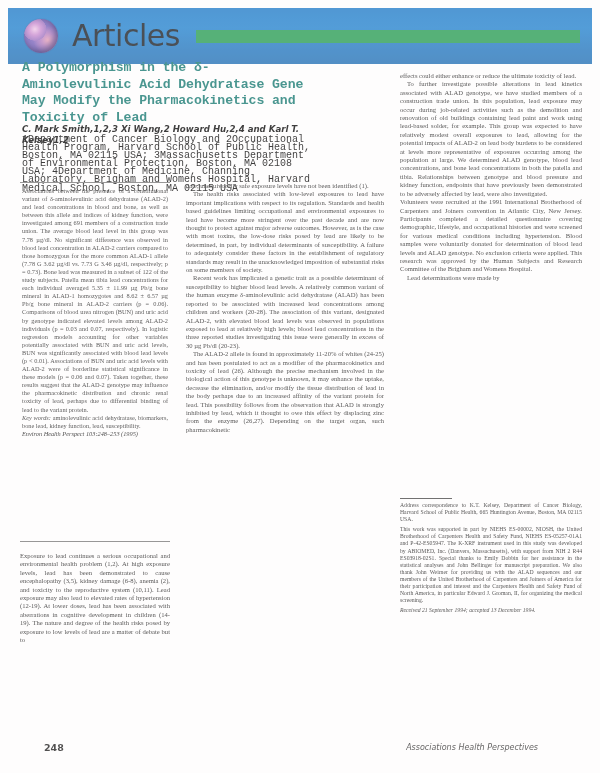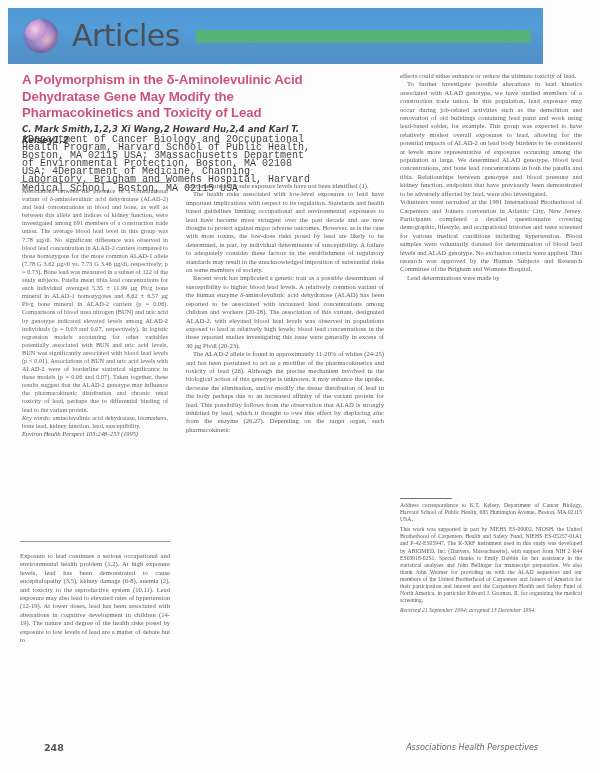--- a/index.html
+++ b/index.html
@@ -14,21 +14,21 @@
     font-family: "Liberation Serif", serif;
     color: #111;
     overflow: hidden;
   }
 
   
   .banner {
     position: absolute;
     left: 8px;
     top: 8px;
-    width: 535px;
+    width: 584px;
     height: 56px;
     background: linear-gradient(180deg, #1878c8 0%, #1b7fce 35%, #1a72bd 75%, #1a6cb4 100%);
   }
   .banner-inner {
     position: absolute;
     inset: 0;
     display: flex;
     align-items: center;
     padding-left: 16px;
   }
@@ -57,27 +57,27 @@
     height: 13px;
     background: #1f9a4e;
     margin-left: 16px;
     margin-right: 12px;
   }
 
   
   .title {
     position: absolute;
     left: 22px;
-    top: 72px;
+    top: 60px;
     width: 286px;
-    font-family: Liberation Sans, sans-serif;
+    font-family: Liberation Mono, monospace;
     font-weight: bold;
     font-size: 13.2px;
     line-height: 16.5px;
-    color: #be185d;
+    color: #0f766e;
     letter-spacing: -0.1px;
   }
   .authors {
     position: absolute;
     left: 22px;
     top: 124px;
     width: 292px;
     font-family: "DejaVu Sans", sans-serif;
     font-weight: bold;
     font-style: italic;

